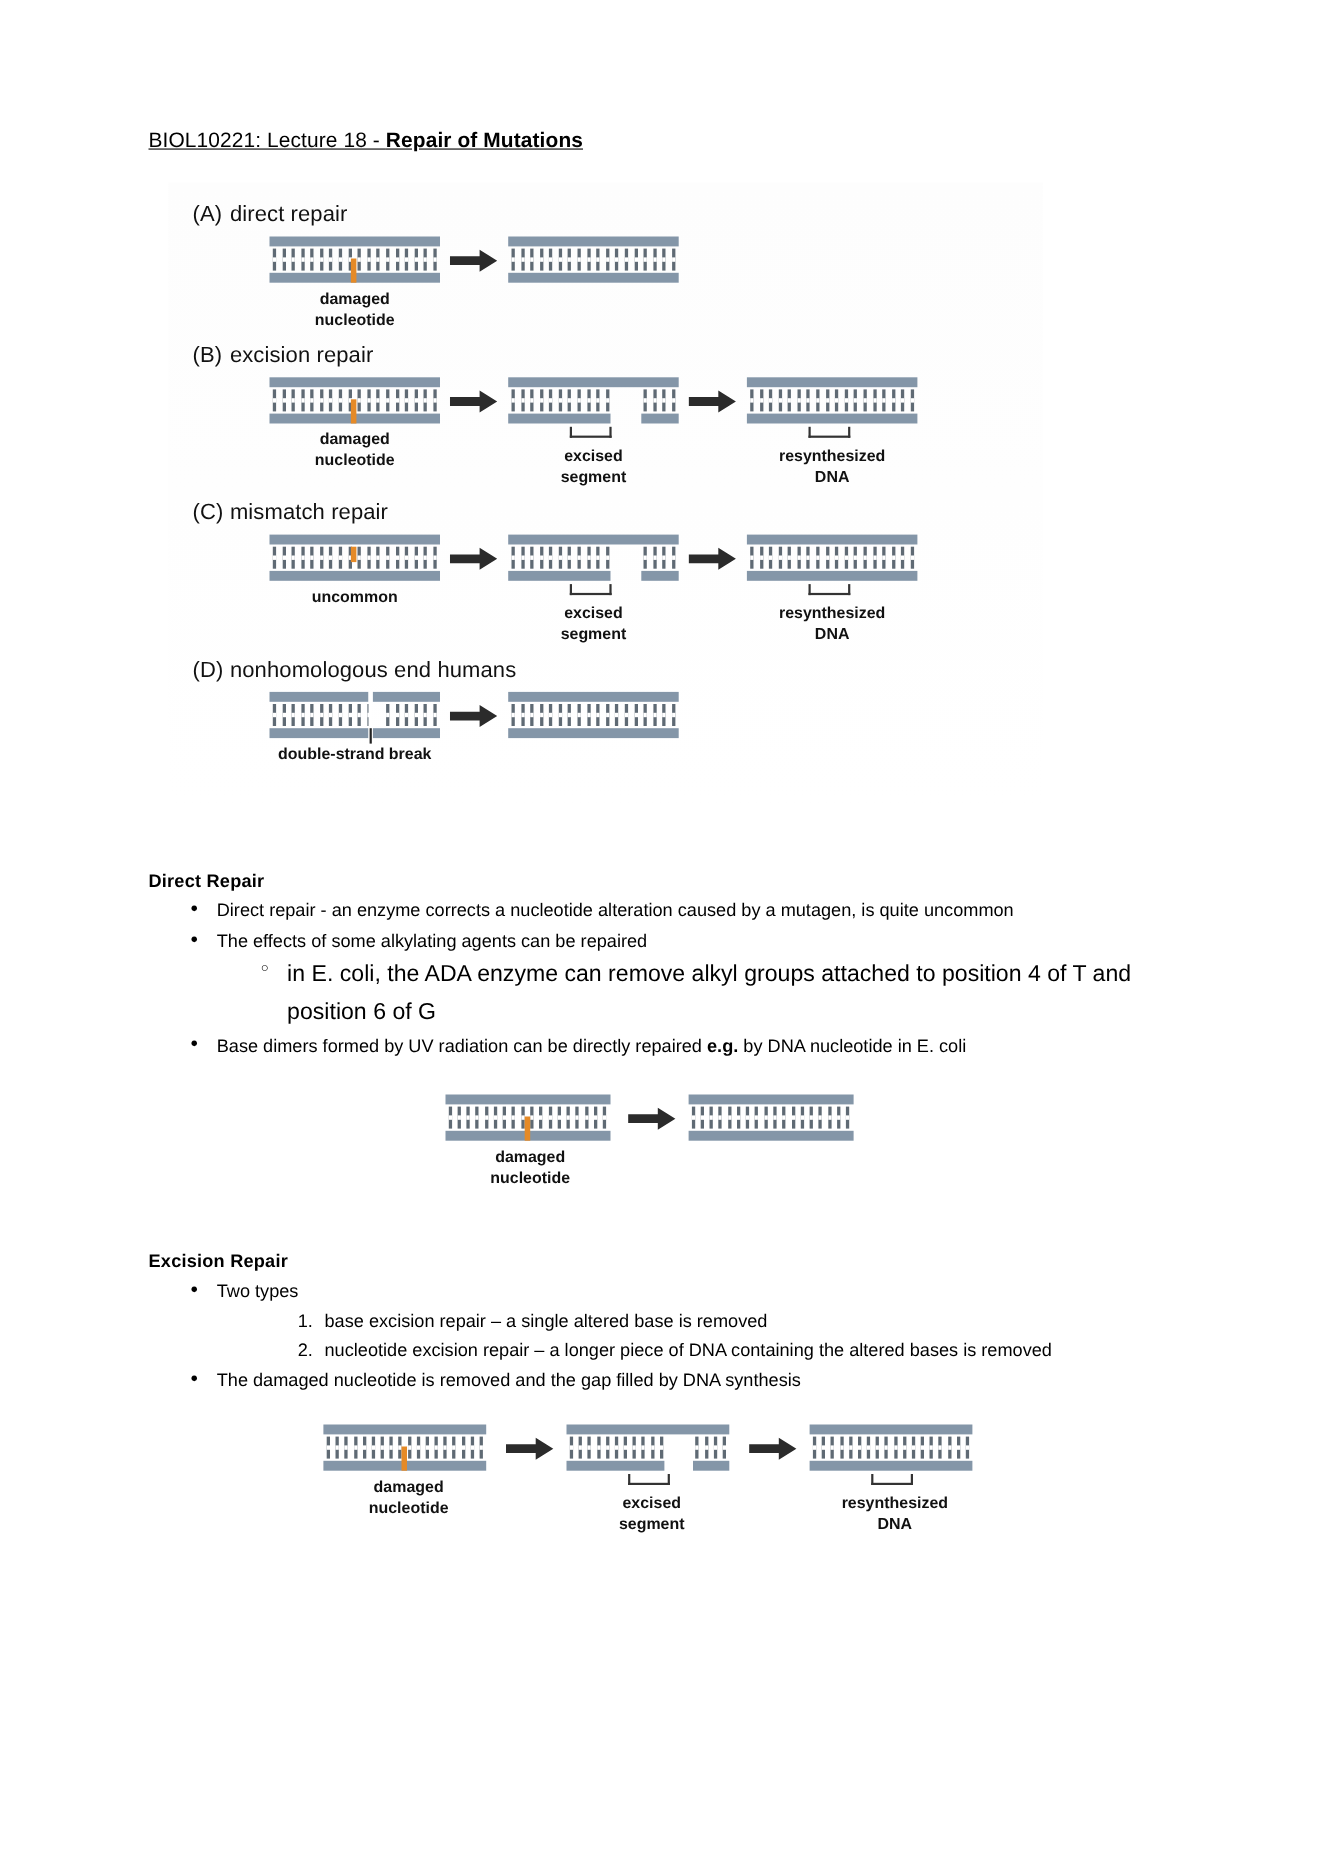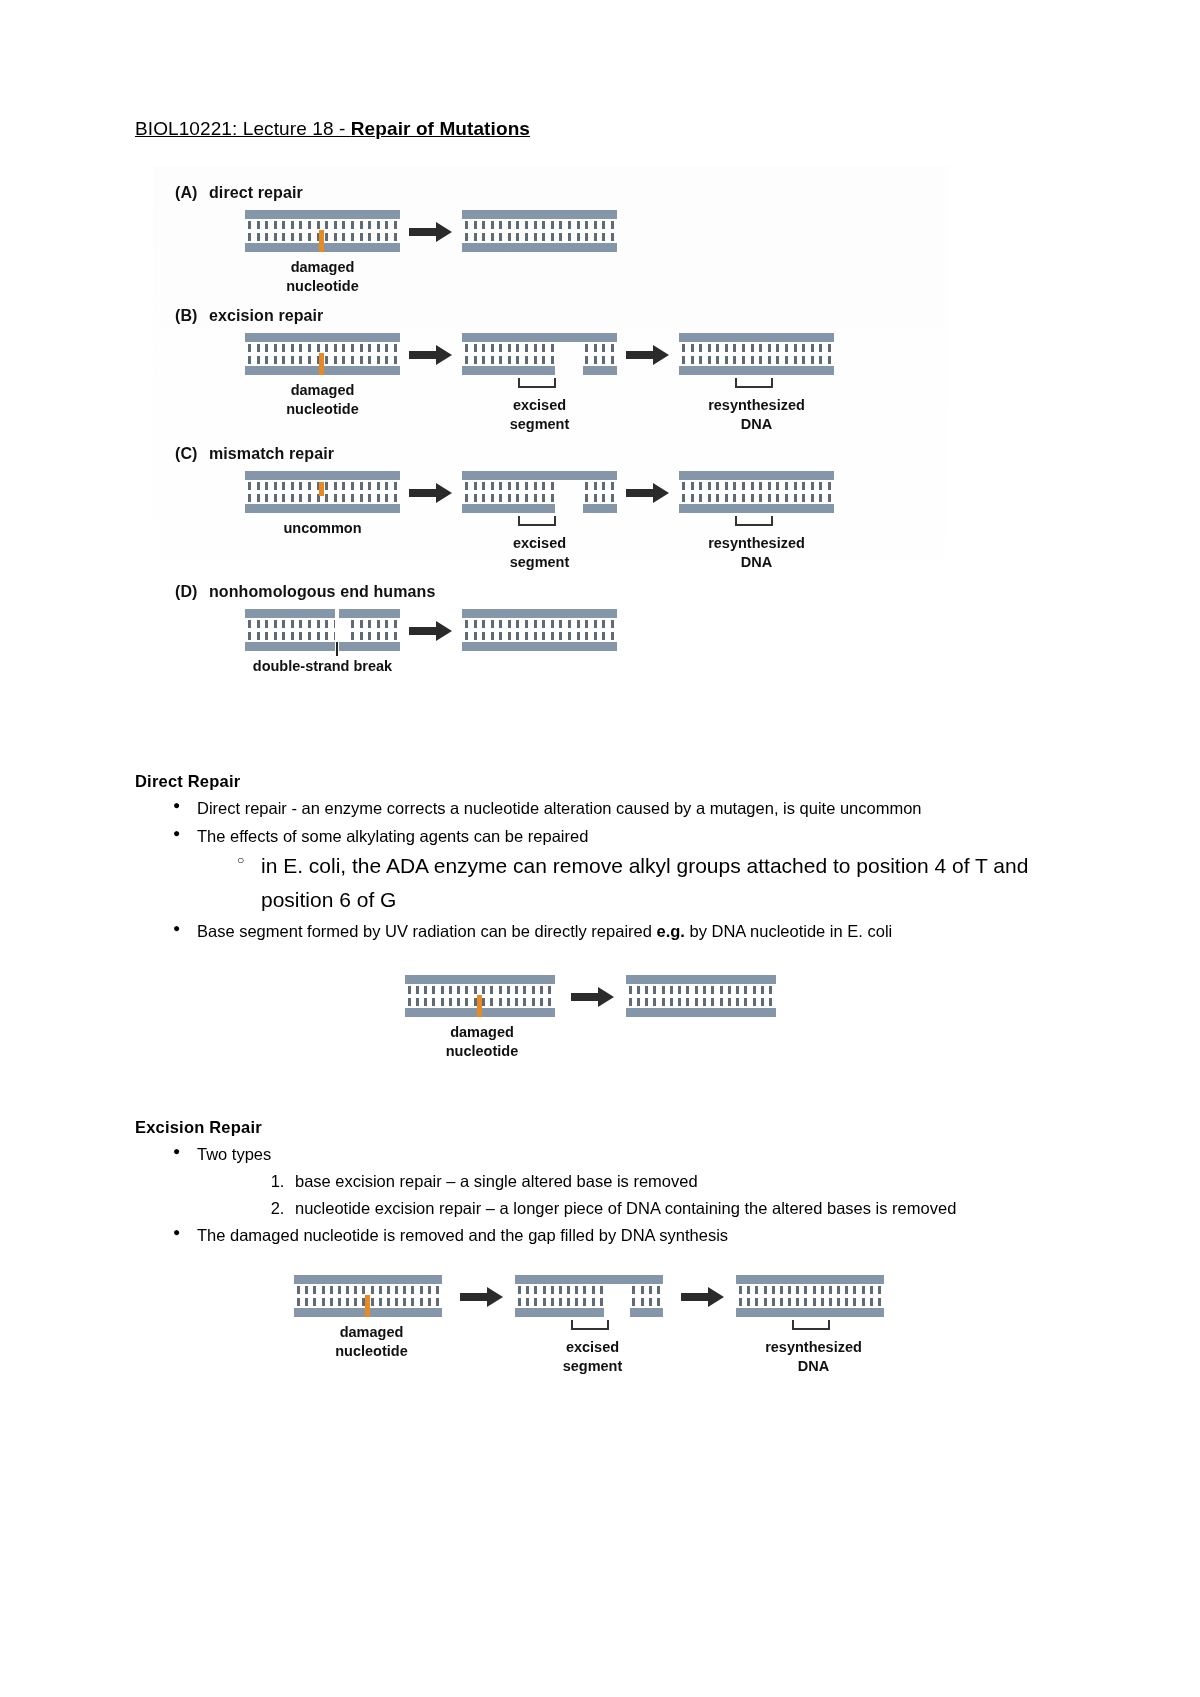--- a/index.html
+++ b/index.html
@@ -33,22 +33,22 @@
   .figure{
     position:relative;
     width:795px;
     margin:0 0 0 18px;
     background:linear-gradient(180deg,#fdfdfd 0%,#ffffff 100%);
     padding:18px 0 24px 0;
     box-sizing:border-box;
   }
   .panel{ position:relative; margin-bottom:12px;}
   .panel-title{
-    font-size:16px;
-    font-weight:700;
+    font-size:20px;
+    font-weight:400;
     color:#111;
     margin:0 0 8px 22px;
     letter-spacing:.1px;
   }
   .panel-title .pl{ display:inline-block; min-width:34px;}
 
   .row{
     display:flex;
     align-items:flex-start;
     padding-left:92px;
@@ -591,21 +591,21 @@
       <li>
         <span class="txt">Direct repair - an enzyme corrects a nucleotide alteration caused by a mutagen, is quite uncommon</span>
       </li>
       <li>
         <span class="txt">The effects of some alkylating agents can be repaired</span>
         <ul class="lvl2">
           <li>in E. coli, the ADA enzyme can remove alkyl groups attached to position 4 of T and position 6 of G</li>
         </ul>
       </li>
       <li>
-        <span class="txt"><span>Base segment formed by UV radiation can be directly repaired </span><b class="inline">e.g.</b><span> by DNA nucleotide in E. coli</span></span>
+        <span class="txt"><span>Base dimers formed by UV radiation can be directly repaired </span><b class="inline">e.g.</b><span> by DNA nucleotide in E. coli</span></span>
       </li>
     </ul>
     <div class="mini-fig" id="fig-direct">
         <div class="step">
           <div class="dna" style="width:150px;">
             <div class="bar top"></div>
             <div class="bar bot"></div>
             <div class="rungs">
               <span class="rung"></span>
               <span class="rung"></span>

